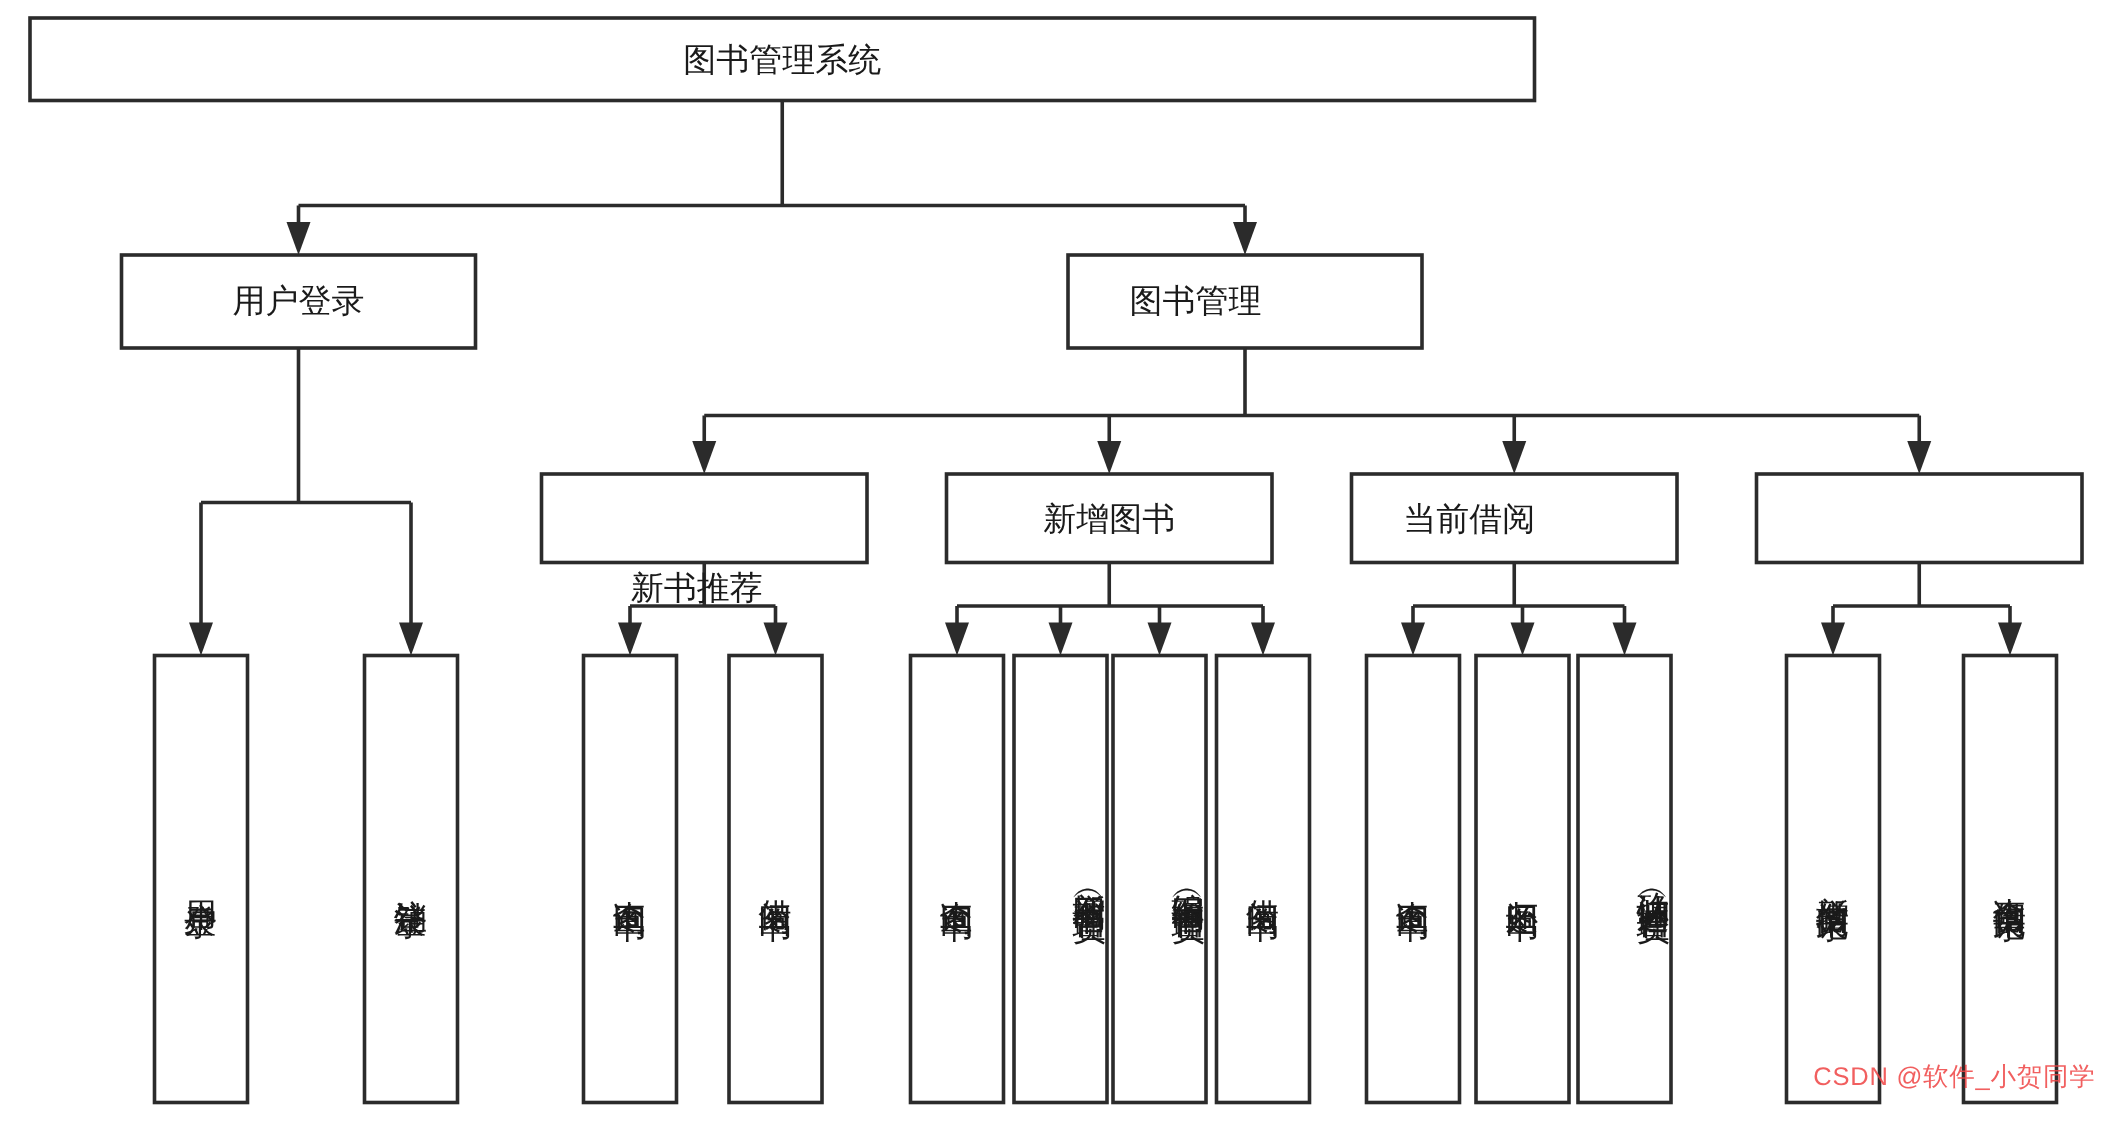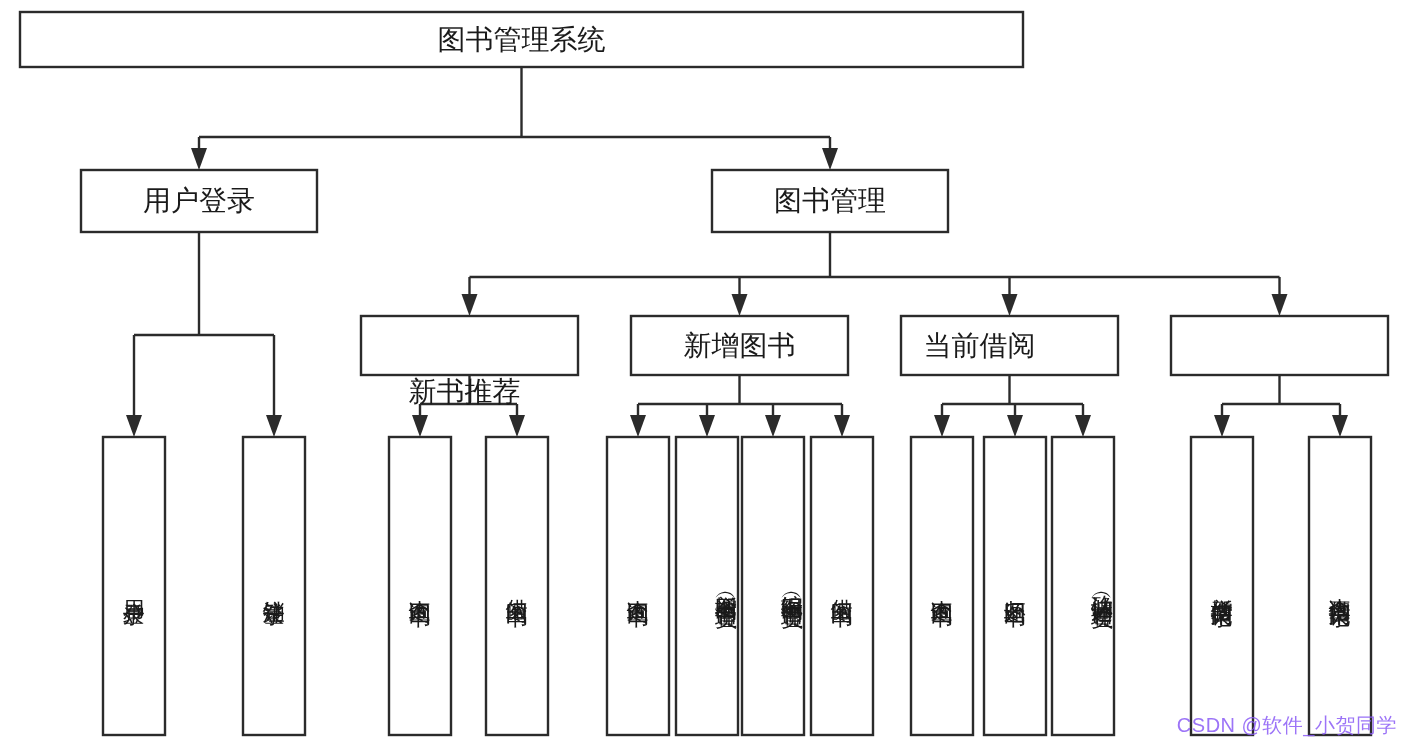--- a/index.html
+++ b/index.html
@@ -53,31 +53,31 @@
     letter-spacing: 2px;
     color: #1a1a1a;
     white-space: nowrap;
     pointer-events: none;
   }
   .hlabel-wrap {
     position: absolute;
     display: flex;
     align-items: center;
     justify-content: center;
-    font-size: 28px;
+    font-size: 22px;
     color: #1a1a1a;
     white-space: nowrap;
     pointer-events: none;
   }
   #watermark {
     position: absolute;
     right: 8px;
-    bottom: 8px;
-    font-size: 20px;
-    color: #8b5cf6;
+    bottom: 18px;
+    font-size: 17px;
+    color: #ef4444;
     letter-spacing: 0.5px;
     font-family: "Liberation Sans", "DejaVu Sans", sans-serif;
     opacity: 0.85;
   }
 </style>
 </head>
 <body>
 
 <div id="diagram-root">
 
@@ -168,21 +168,21 @@
     <path class="connector" d="M 1222 404 L 1222 422"></path>
     <polygon class="arrow-head" points="1222,437 1214,415 1230,415"></polygon>
     <path class="connector" d="M 1340 404 L 1340 422"></path>
     <polygon class="arrow-head" points="1340,437 1332,415 1348,415"></polygon>
 
   </svg>
 
   <div class="hlabel-wrap" style="left:20px; top:12px; width:1003px; height:55px;">图书管理系统</div>
 
   <div class="hlabel-wrap" style="left:81px; top:170px; width:236px; height:62px;">用户登录</div>
-  <div class="hlabel-wrap" style="left:712px; top:170px; width:236px; height:62px;">图书管理</div>
+  <div class="hlabel-wrap" style="left:679px; top:170px; width:236px; height:62px;">图书管理</div>
 
   <div class="hlabel-wrap" style="left:361px; top:316px; width:207px; height:59px;margin-top:46px;">新书推荐</div>
   <div class="hlabel-wrap" style="left:631px; top:316px; width:217px; height:59px;">新增图书</div>
   <div class="hlabel-wrap" style="left:871px; top:316px; width:217px; height:59px;">当前借阅</div>
 
   <div class="vlabel-wrap" style="left:103px; top:437px; width:62px; height:298px;">用户登录</div>
   <div class="vlabel-wrap" style="left:243px; top:437px; width:62px; height:298px;">注销登录</div>
 
   <div class="vlabel-wrap" style="left:389px; top:437px; width:62px; height:298px;">查询图书</div>
   <div class="vlabel-wrap" style="left:486px; top:437px; width:62px; height:298px;">借阅图书</div>

